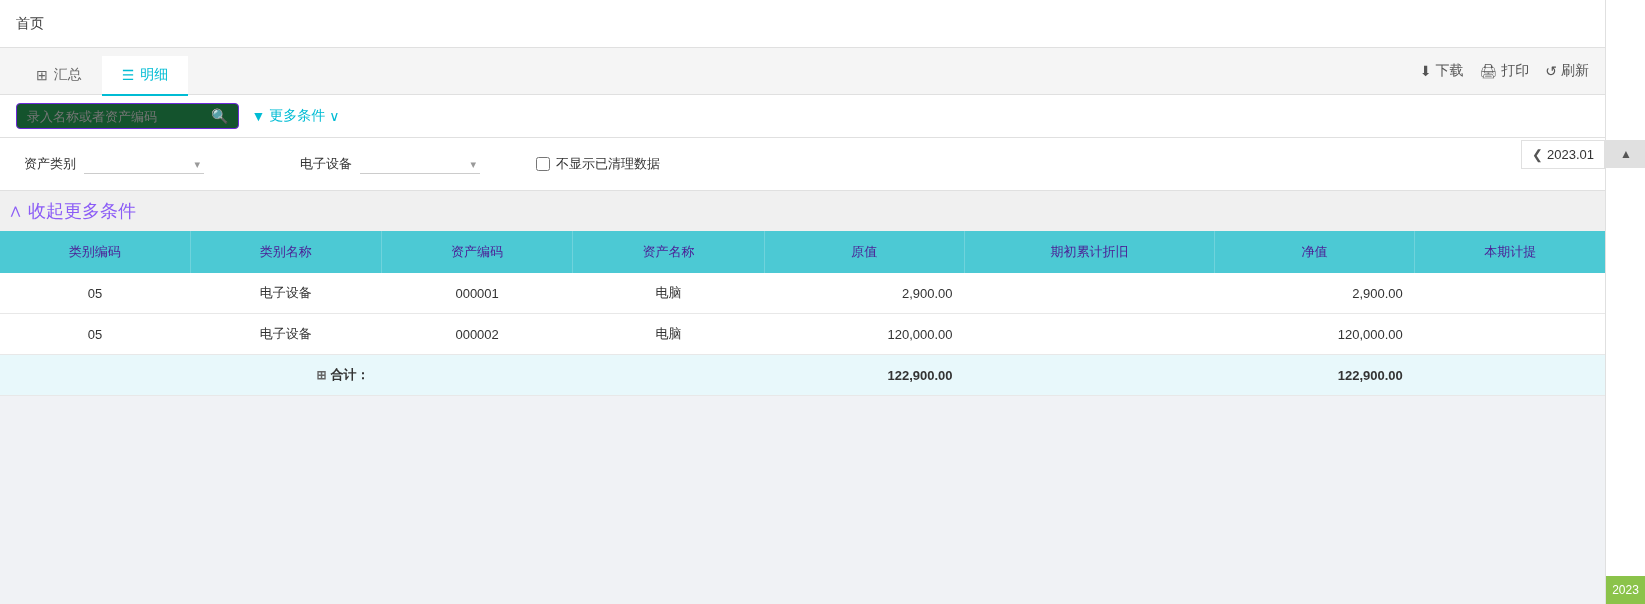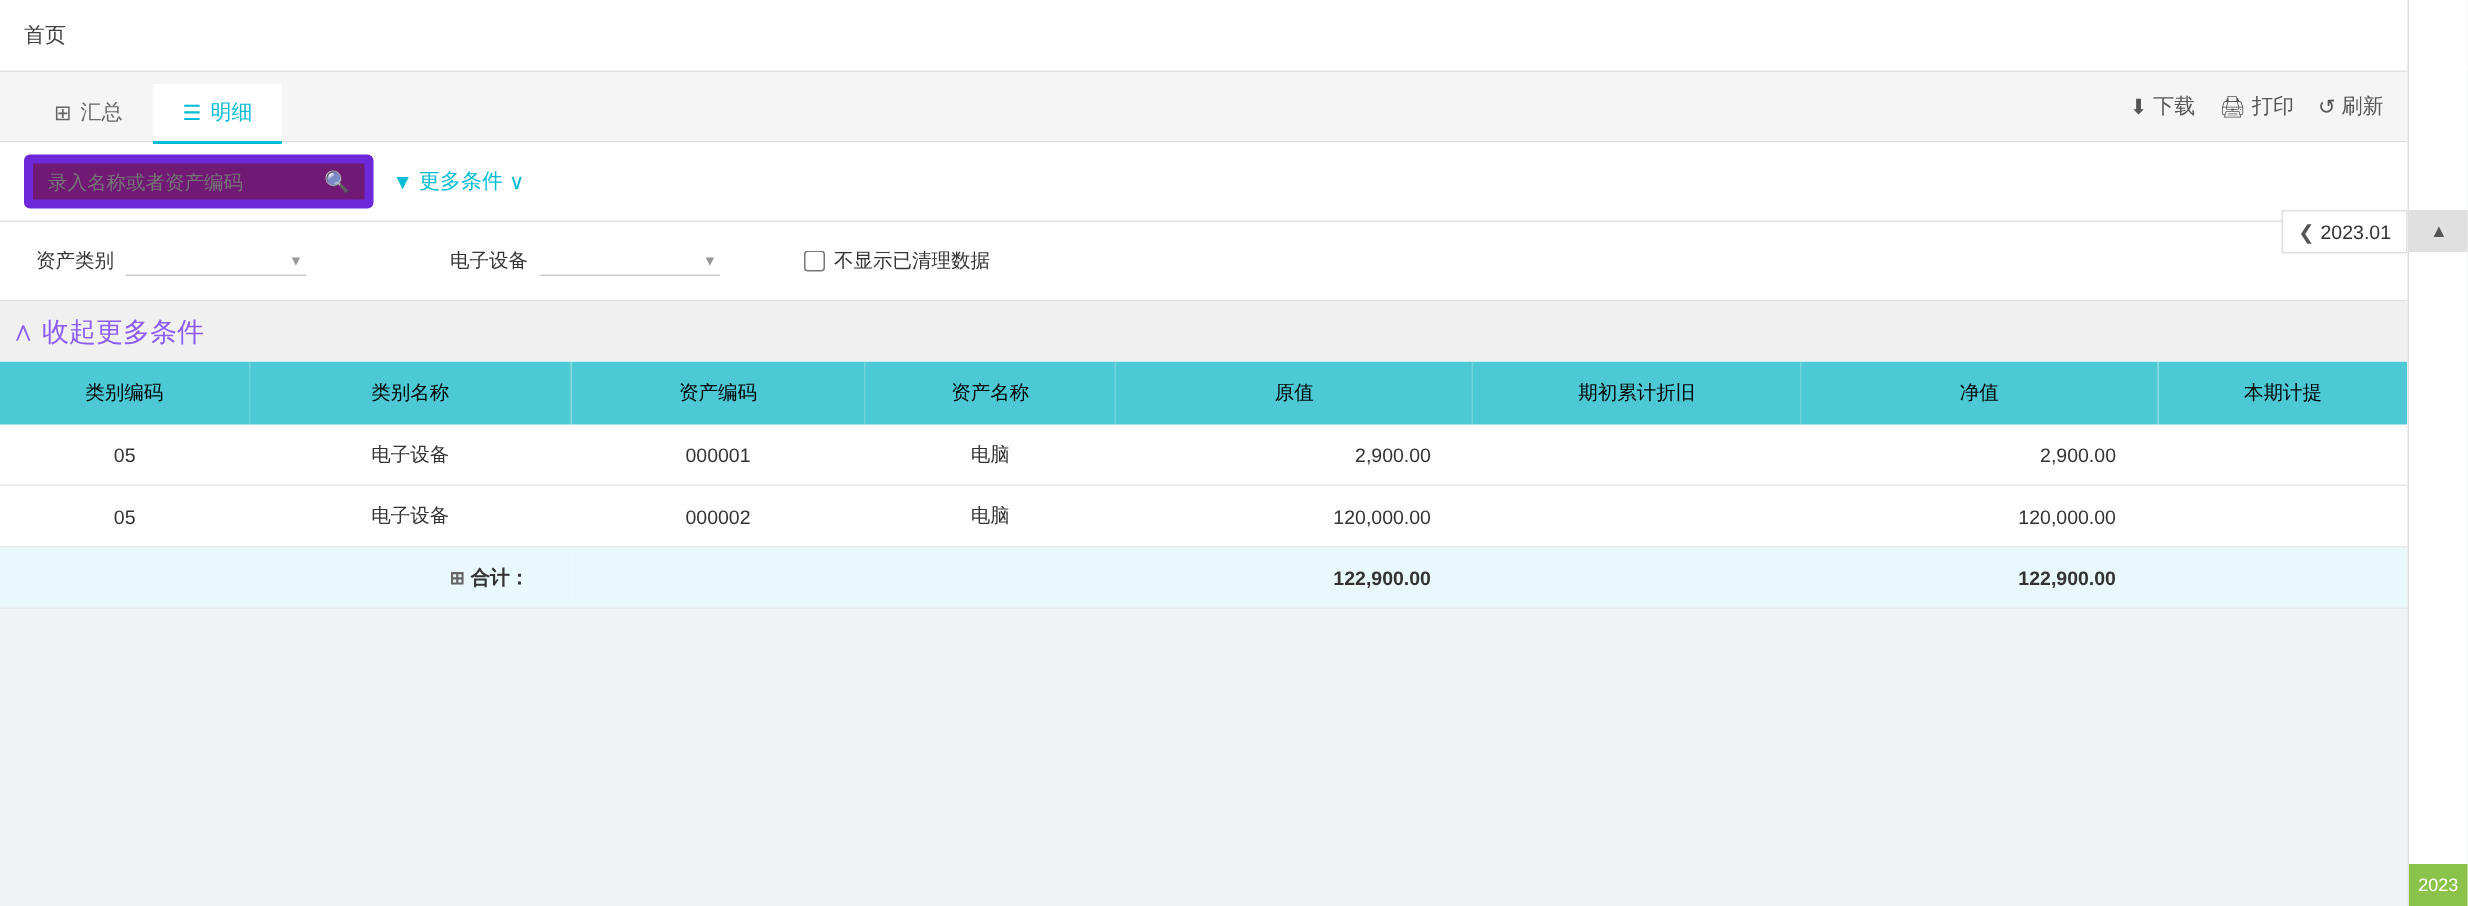--- a/index.html
+++ b/index.html
@@ -68,23 +68,23 @@
     
     .search-bar {
       display: flex; align-items: center;
       padding: 8px 16px;
       background: #fff;
       border-bottom: 1px solid #e0e0e0;
       gap: 12px;
     }
     .search-input-wrap {
       display: flex; align-items: flex-end;
-      border: 6px solid #6d28d9; border-radius: 4px;
+      border: 1px solid #6d28d9; border-radius: 4px;
       padding: 4px 10px;
-      background: #701a75;
+      background: #14532d;
       min-width: 220px;
     }
     .search-input {
       border: none; background: transparent; font-size: 13px; color: #999;
       outline: none; width: 180px;
     }
     .search-icon { font-size: 14px; color: #999; margin-left: 4px; }
     .more-conditions {
       display: flex; align-items: center; gap: 4px;
       color: #00bcd4; font-size: 14px; cursor: pointer;
@@ -136,29 +136,29 @@
       padding: 8px;
       font-size: 18px; color: #8b5cf6; cursor: pointer;
     }
 
     
     .table-wrap { background: #fff; overflow-x: auto; }
     table {
       width: 100%; border-collapse: collapse; font-size: 13px;
     }
     thead tr {
-      background: #4cc9d4; color: #000000;
+      background: #4cc9d4; color: #4c1d95;
     }
     thead th {
       padding: 12px 16px; text-align: center; font-weight: normal;
       border-right: 1px solid rgba(255,255,255,0.2);
     }
     thead th:last-child { border-right: none; }
     tbody tr { border-bottom: 1px solid #e8e8e8; }
-    tbody td { padding: 11px 28px; text-align: center; color: #333; }
+    tbody td { padding: 11px 12px; text-align: center; color: #333; }
     tbody td.text-right { text-align: right; }
     .total-row { background: #e8f8fb; }
     .total-row td { font-weight: bold; }
     .total-icon { font-size: 12px; margin-right: 4px; color: #666; }
 
     
     .right-sidebar {
       position: absolute; right: 0; top: 0;
       width: 40px; height: 604px;
       background: #fff;

